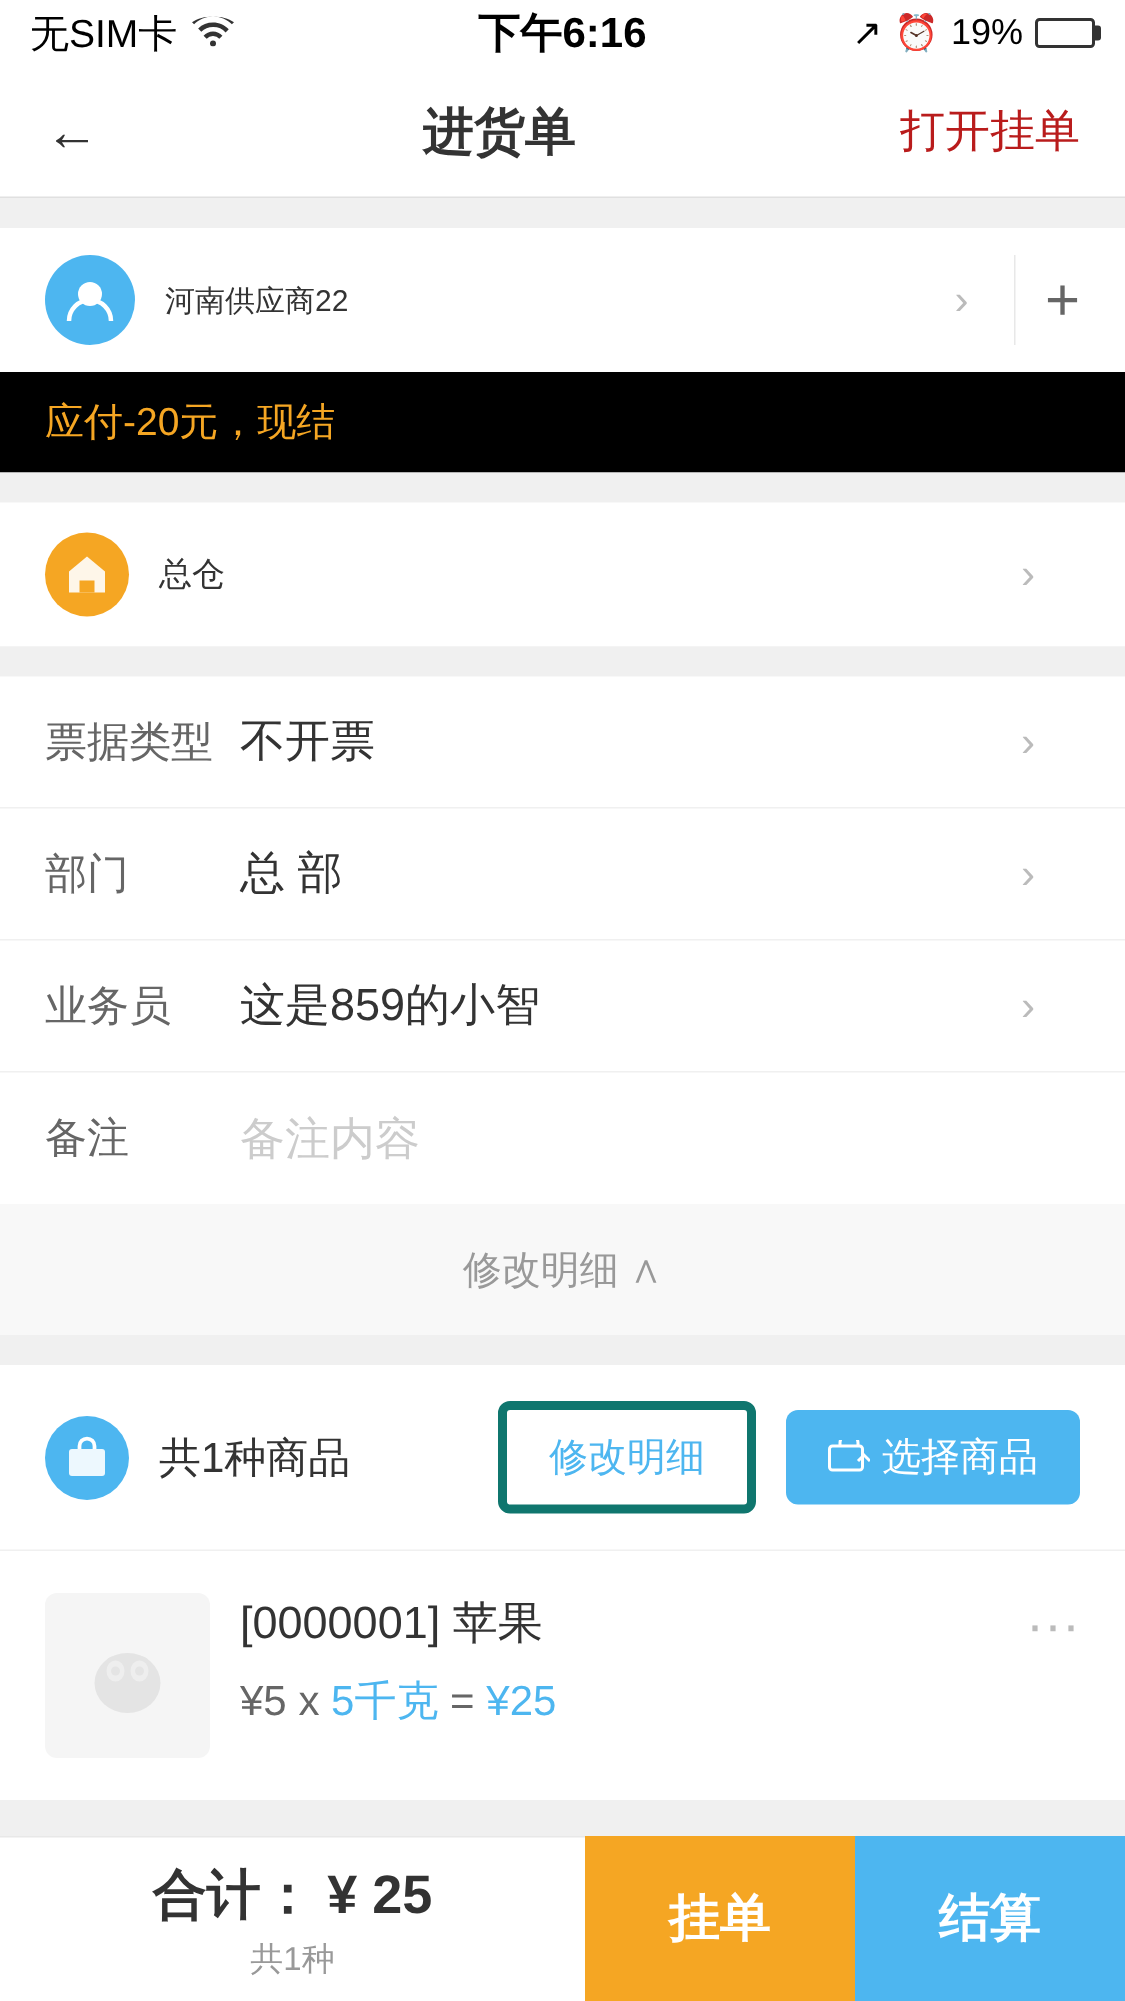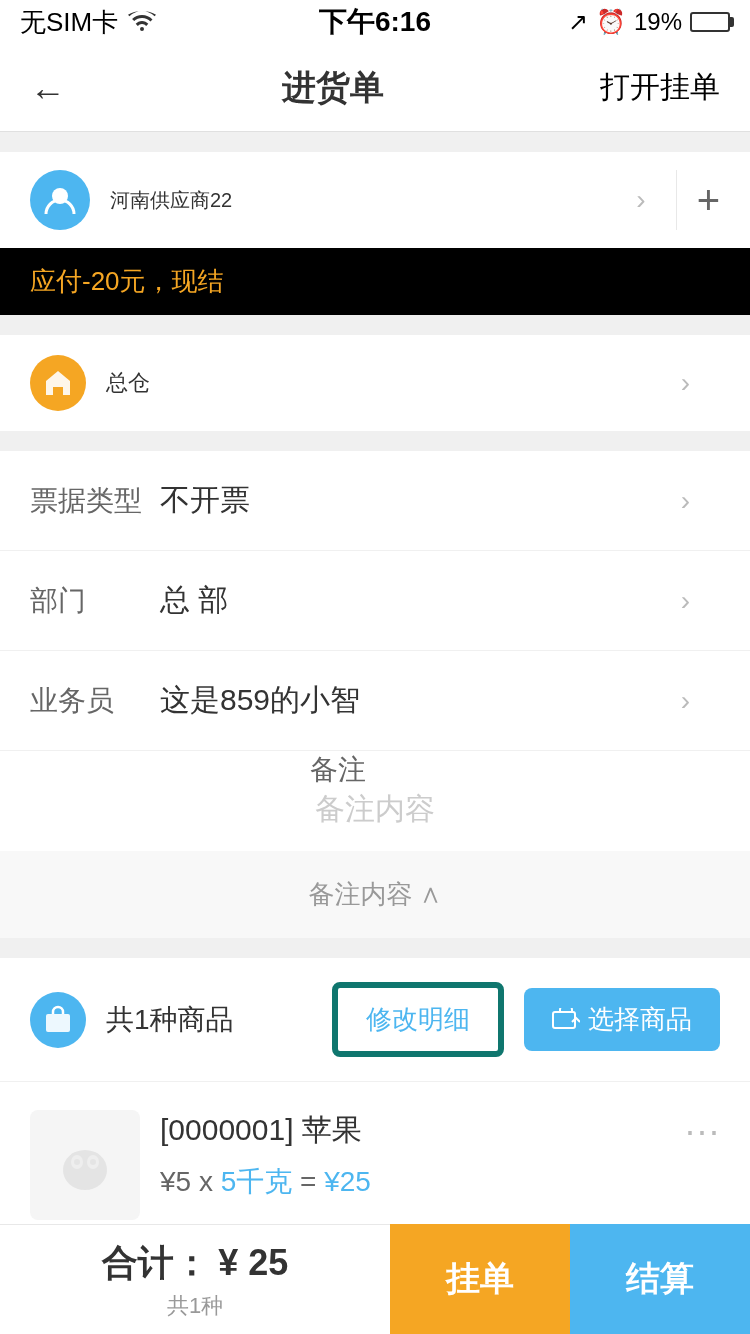--- a/index.html
+++ b/index.html
@@ -57,21 +57,21 @@
       background: #fff;
       height: 88px;
       display: flex;
       align-items: center;
       justify-content: space-between;
       padding: 0 30px;
       border-bottom: 1px solid #e0e0e0;
     }
     .nav-back { font-size: 36px; color: #333; cursor: pointer; }
     .nav-title { font-size: 34px; font-weight: 600; color: #333; }
-    .nav-action { font-size: 30px; color: #000000; cursor: pointer; }
+    .nav-action { font-size: 30px; color: #b91c1c; cursor: pointer; }
 
     
     .section-gap { height: 20px; background: #f0f0f0; }
 
     
     .supplier-row {
       background: #fff;
       display: flex;
       align-items: center;
       padding: 0 30px;
@@ -123,24 +123,24 @@
       flex-shrink: 0;
     }
     .warehouse-label { flex: 1; font-size: 22px; color: #333; }
 
     
     .form-section { background: #fff; }
     .form-row {
       display: flex;
       align-items: center;
       padding: 0 30px;
-      height: 100px;
+      height: 88px;
       border-bottom: 1px solid #f0f0f0;
     }
-    .form-row:last-child { border-bottom: none; flex-direction: column; }
+    .form-row:last-child { border-bottom: none; }
     .form-label {
       font-size: 28px;
       color: #666;
       width: 130px;
       flex-shrink: 0;
     }
     .form-value {
       flex: 1;
       font-size: 30px;
       color: #333;
@@ -347,21 +347,21 @@
     <span class="form-value">这是859的小智</span>
     <span class="chevron">›</span>
   </div>
 
   <div class="form-row">
     <span class="form-label">备注</span>
     <span class="form-value placeholder">备注内容</span>
   </div>
 </div>
 
-<div class="collapse-row">备注内容 ∧</div>
+<div class="collapse-row">修改明细 ∧</div>
 
 <div class="section-gap"></div>
 
 <div class="product-toolbar">
   <div class="product-icon">
     <svg width="32" height="32" viewBox="0 0 32 32" fill="none">
       <rect x="4" y="10" width="24" height="18" rx="2" fill="white" opacity="0.9"></rect>
       <path d="M11 10V8a5 5 0 0 1 10 0v2" stroke="white" stroke-width="2.5" fill="none"></path>
     </svg>
   </div>

